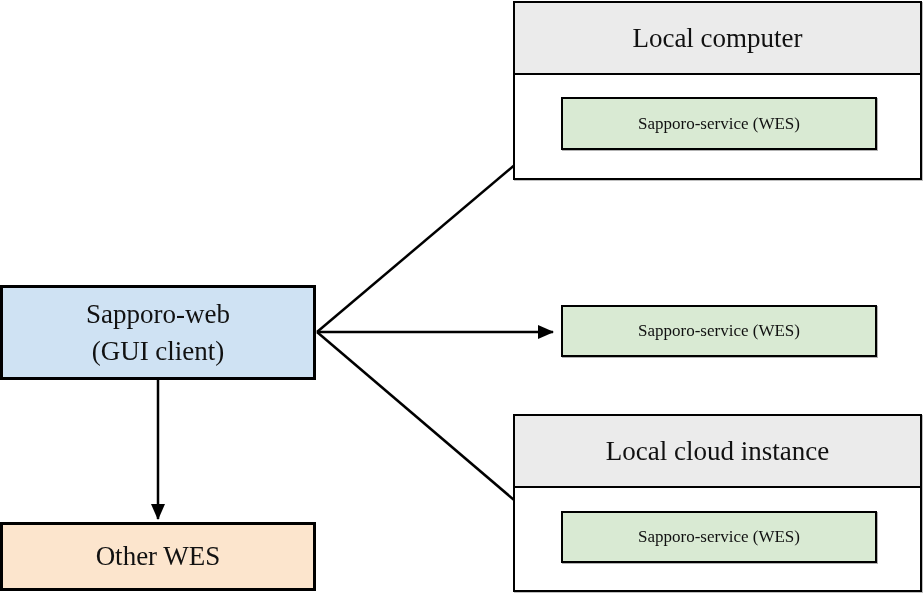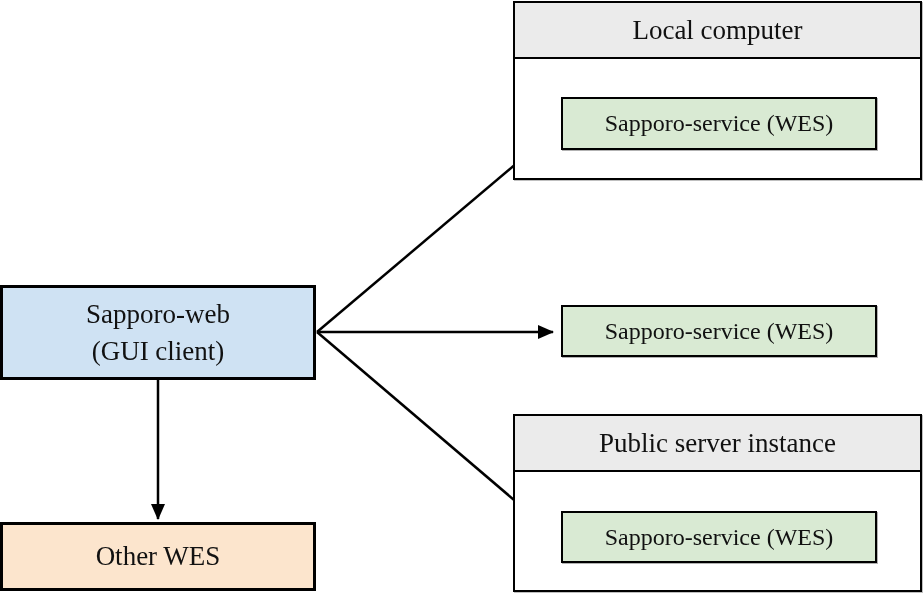--- a/index.html
+++ b/index.html
@@ -44,41 +44,41 @@
     width: 409px;
     border: 2px solid var(--border, #000);
     background: #ffffff;
     box-shadow: 1px 1px 0 rgba(0,0,0,0.25);
   }
   .host-1 { top: 1px;   height: 179px; }
   .host-2 { top: 207px; height: 178px; }
   .host-3 { top: 414px; height: 178px; }
   .host-header {
     box-sizing: border-box;
-    height: 56px;
+    height: 72px;
     background: var(--host-header-fill, #ebebeb);
     border-bottom: 2px solid var(--border, #000);
     display: flex;
     align-items: center;
     justify-content: center;
     font-size: 27px;
   }
   .service-box {
     position: absolute;
     box-sizing: border-box;
     left: 561px;
     width: 316px;
     height: 53px;
     background: var(--service-fill, #d9ead3);
     border: 2px solid var(--border, #000);
     box-shadow: 1px 1px 0 rgba(0,0,0,0.3);
     display: flex;
     align-items: center;
     justify-content: center;
-    font-size: 24px;
+    font-size: 17px;
   }
   .service-1 { top: 97px; }
   .service-2 { top: 305px; height: 52px; }
   .service-3 { top: 511px; height: 52px; }
   .arrow-layer {
     position: absolute;
     left: 0; top: 0;
     width: 924px;
     height: 595px;
     pointer-events: none;
@@ -111,21 +111,21 @@
 
   <div class="node client-box">
     <span>Sapporo-web</span>
     <span>(GUI client)</span>
   </div>
 
   <div class="host host-1">
     <div class="host-header">Local computer</div>
   </div>
   <div class="host host-3">
-    <div class="host-header">Public server instance</div>
+    <div class="host-header">Local cloud instance</div>
   </div>
 
   <div class="service-box service-1">
     <span>Sapporo-service (WES)</span>
   </div>
   <div class="service-box service-2">
     <span>Sapporo-service (WES)</span>
   </div>
   <div class="service-box service-3">
     <span>Sapporo-service (WES)</span>

